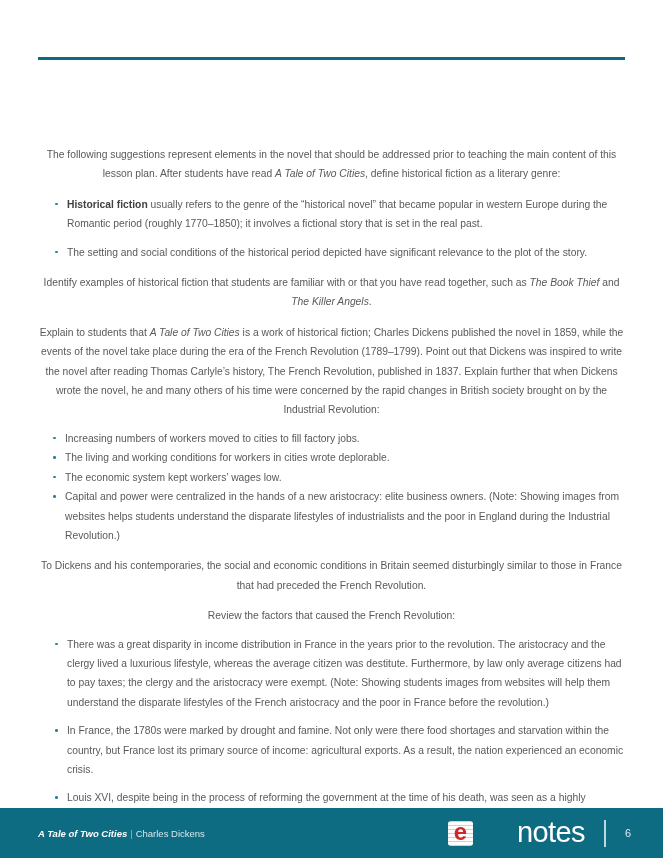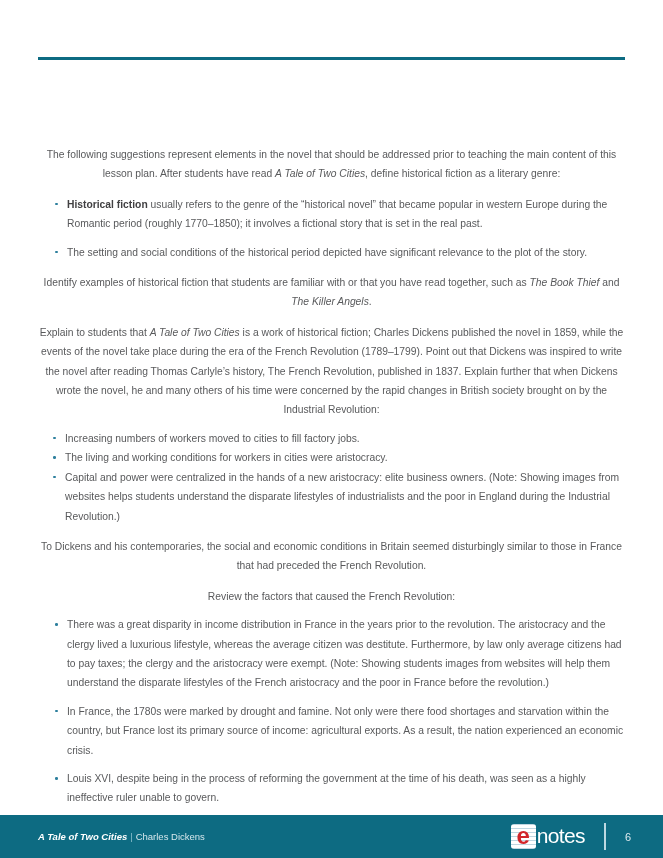--- a/index.html
+++ b/index.html
@@ -127,21 +127,21 @@
     font-size: 8.4px;
     color: #808285;
   }
 
   
   .footer {
     position: absolute;
     left: 0;
     bottom: 0;
     width: 663px;
-    height: 43px;
+    height: 50px;
     background: #0d6b82;
   }
   .footer-inner {
     position: absolute;
     left: 38px;
     right: 30px;
     top: 0;
     bottom: 0;
     display: flex;
     align-items: center;
@@ -195,27 +195,28 @@
   .logo-e span {
     font-size: 24px;
     font-weight: bold;
     color: #d2252a;
     line-height: 1;
     position: relative;
     top: -1px;
     font-family: "Liberation Sans", sans-serif;
   }
   .logo-word {
-    font-size: 21px;
+    font-size: 29px;
     color: #ffffff;
     line-height: 1;
     margin-left: 1px;
     letter-spacing: -0.6px;
     position: relative;
     top: -1px;
+    padding-left: 43px;
   }
   .footer-divider {
     width: 2px;
     height: 27px;
     background: #bcd9e2;
     margin: 0 17px 0 19px;
   }
   .page-num {
     font-size: 11px;
     color: #dce9ee;
@@ -239,21 +240,22 @@
       <li><b>Historical fiction</b><span> usually refers to the genre of the “historical novel” that became popular in western Europe during the Romantic period (roughly 1770–1850); it involves a fictional story that is set in the real past.</span></li>
       <li><span>The setting and social conditions of the historical period depicted have significant relevance to the plot of the story.</span></li>
     </ul>
 
     <p><span>Identify examples of historical fiction that students are familiar with or that you have read together, such as </span><em>The Book Thief</em><span> and </span><em>The Killer Angels</em><span>.</span></p>
 
     <p class="tight"><span>Explain to students that </span><em>A Tale of Two Cities</em><span> is a work of historical fiction; Charles Dickens published the novel in 1859, while the events of the novel take place during the era of the French Revolution (1789–1799). Point out that Dickens was inspired to write the novel after reading Thomas Carlyle’s history, The French Revolution, published in 1837. Explain further that when Dickens wrote the novel, he and many others of his time were concerned by the rapid changes in British society brought on by the Industrial Revolution:</span></p>
 
     <ul class="bullets dense">
       <li>Increasing numbers of workers moved to cities to fill factory jobs.</li>
-      <li>The living and working conditions for workers in cities were aristocracy.</li>
+      <li>The living and working conditions for workers in cities wrote deplorable.</li>
+      <li>The economic system kept workers’ wages low.</li>
       <li>Capital and power were centralized in the hands of a new aristocracy: elite business owners. (Note: Showing images from websites helps students understand the disparate lifestyles of industrialists and the poor in England during the Industrial Revolution.)</li>
     </ul>
 
     <p>To Dickens and his contemporaries, the social and economic conditions in Britain seemed disturbingly similar to those in France that had preceded the French Revolution.</p>
 
     <p class="tight">Review the factors that caused the French Revolution:</p>
 
     <ul class="bullets loose wide">
       <li>There was a great disparity in income distribution in France in the years prior to the revolution. The aristocracy and the clergy lived a luxurious lifestyle, whereas the average citizen was destitute. Furthermore, by law only average citizens had to pay taxes; the clergy and the aristocracy were exempt. (Note: Showing students images from websites will help them understand the disparate lifestyles of the French aristocracy and the poor in France before the revolution.)</li>
       <li>In France, the 1780s were marked by drought and famine. Not only were there food shortages and starvation within the country, but France lost its primary source of income: agricultural exports. As a result, the nation experienced an economic crisis.</li>

